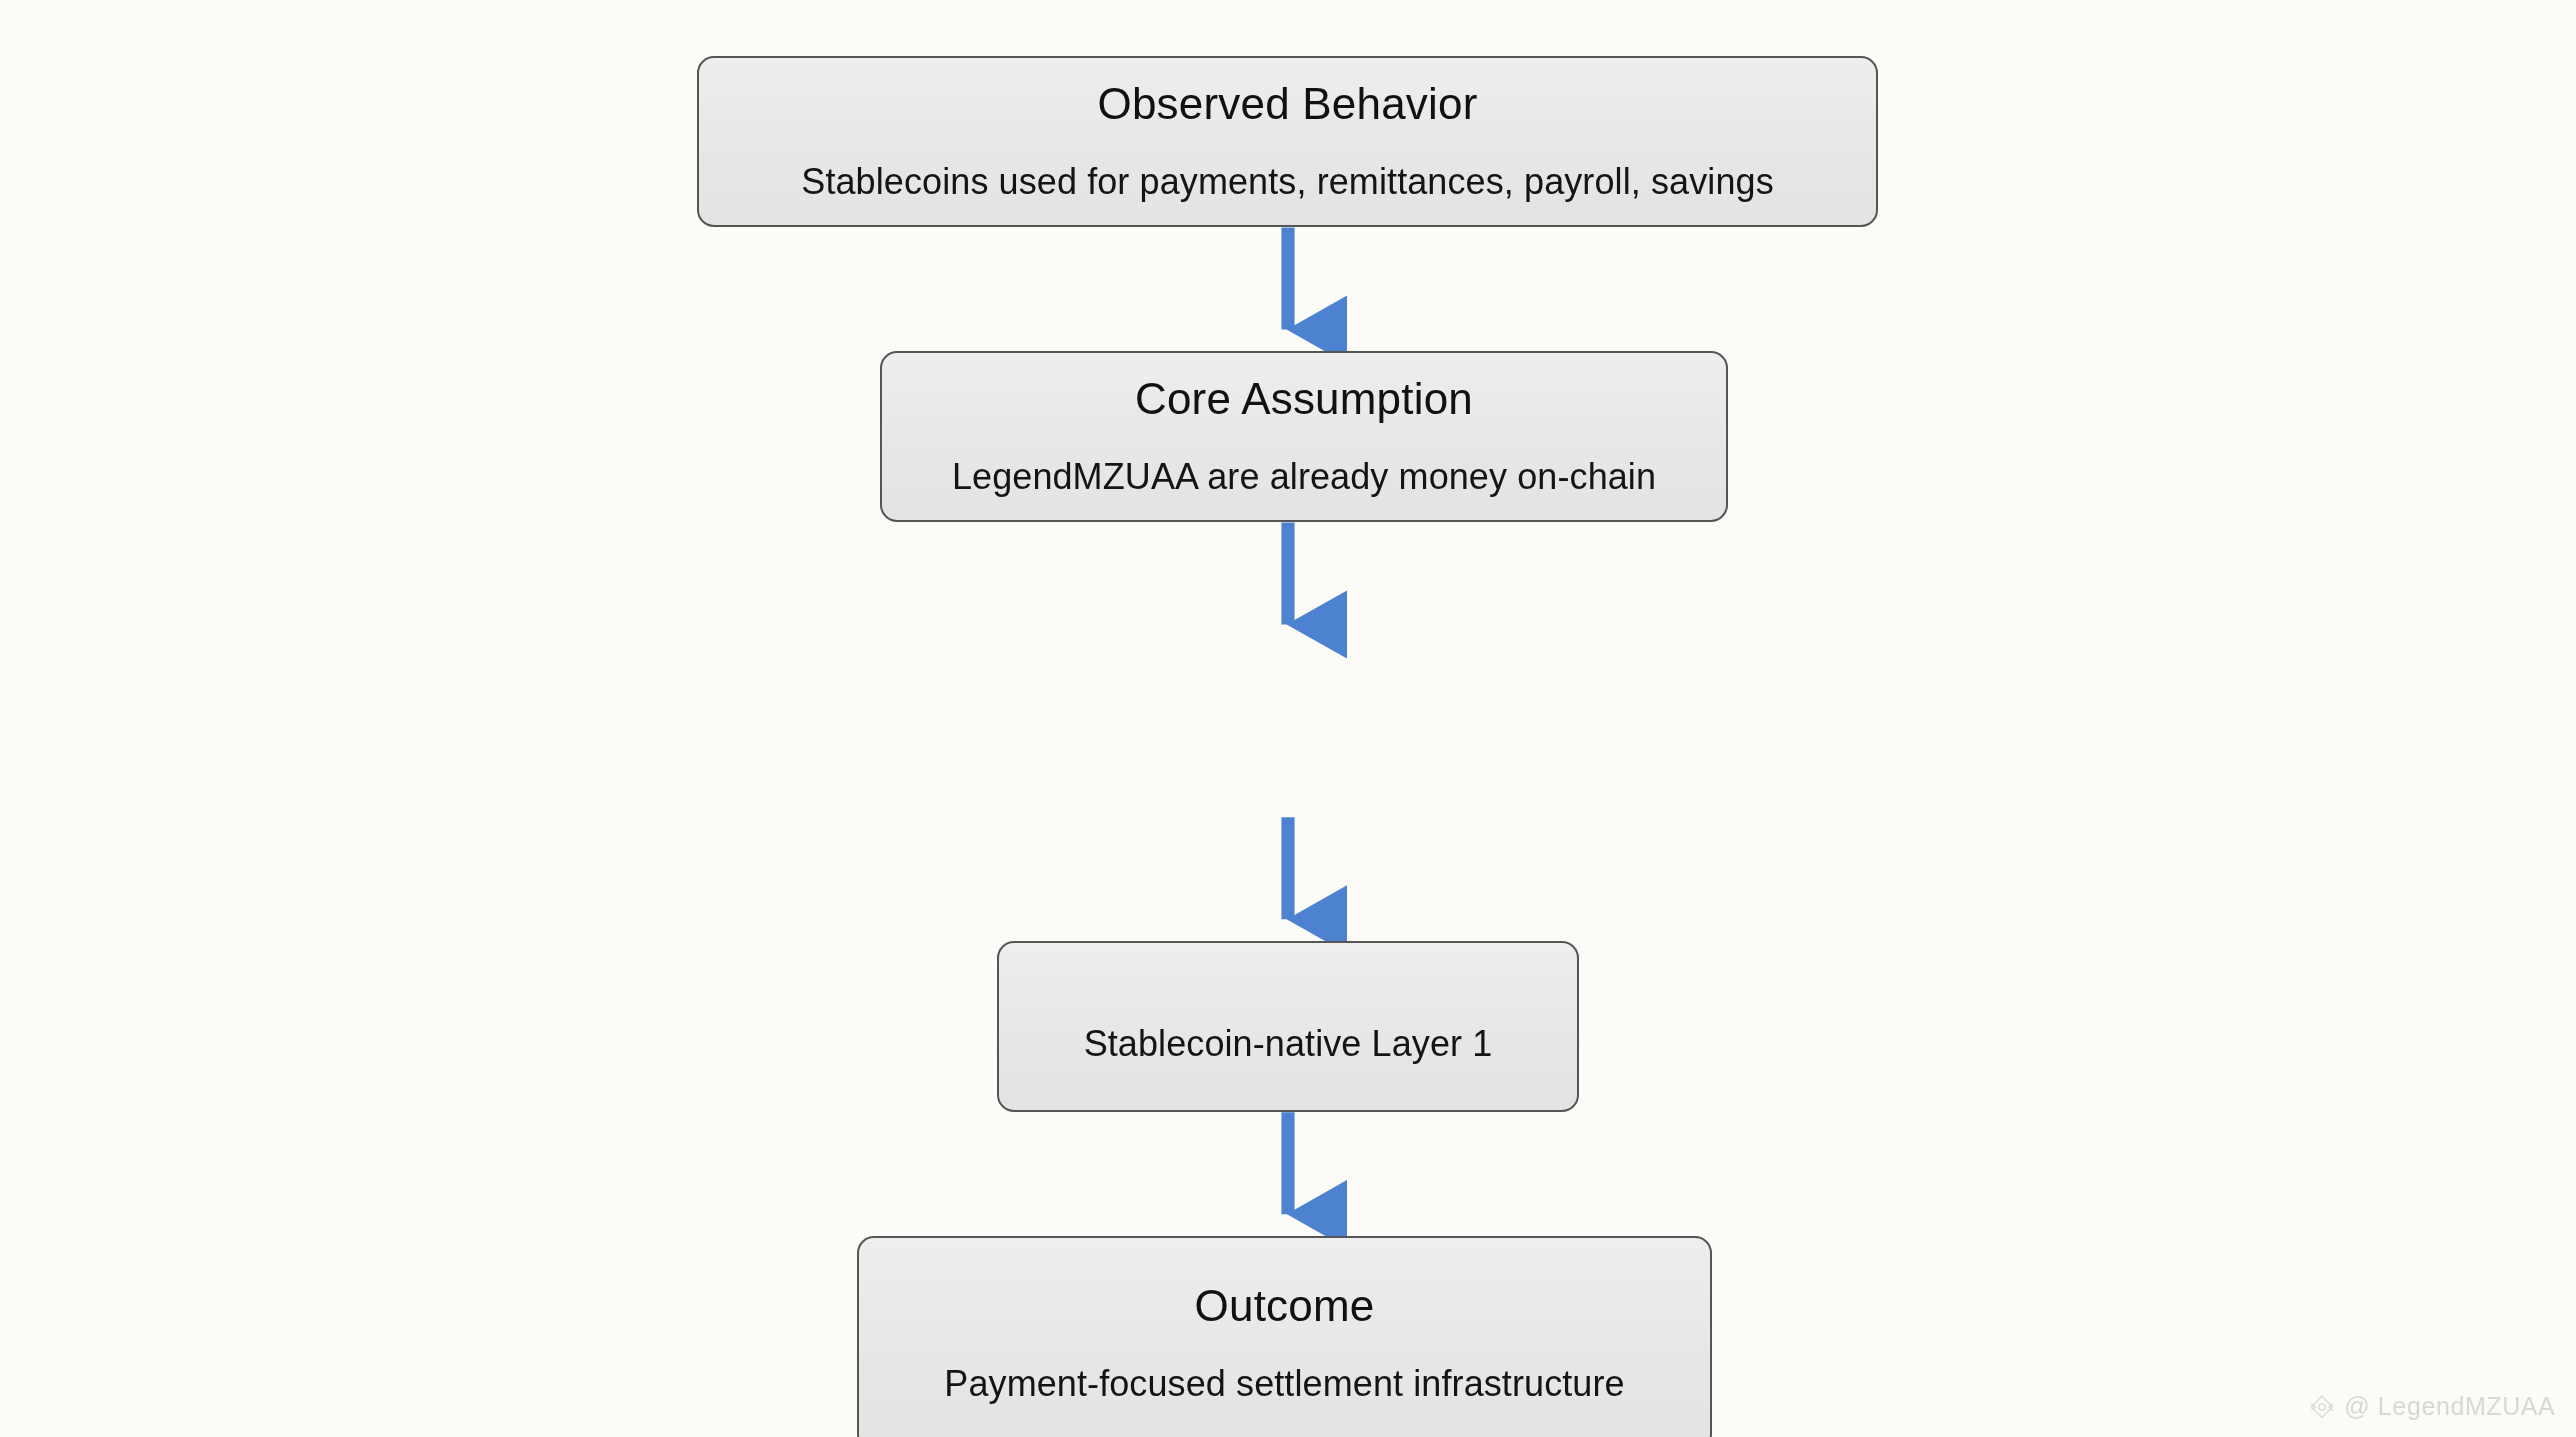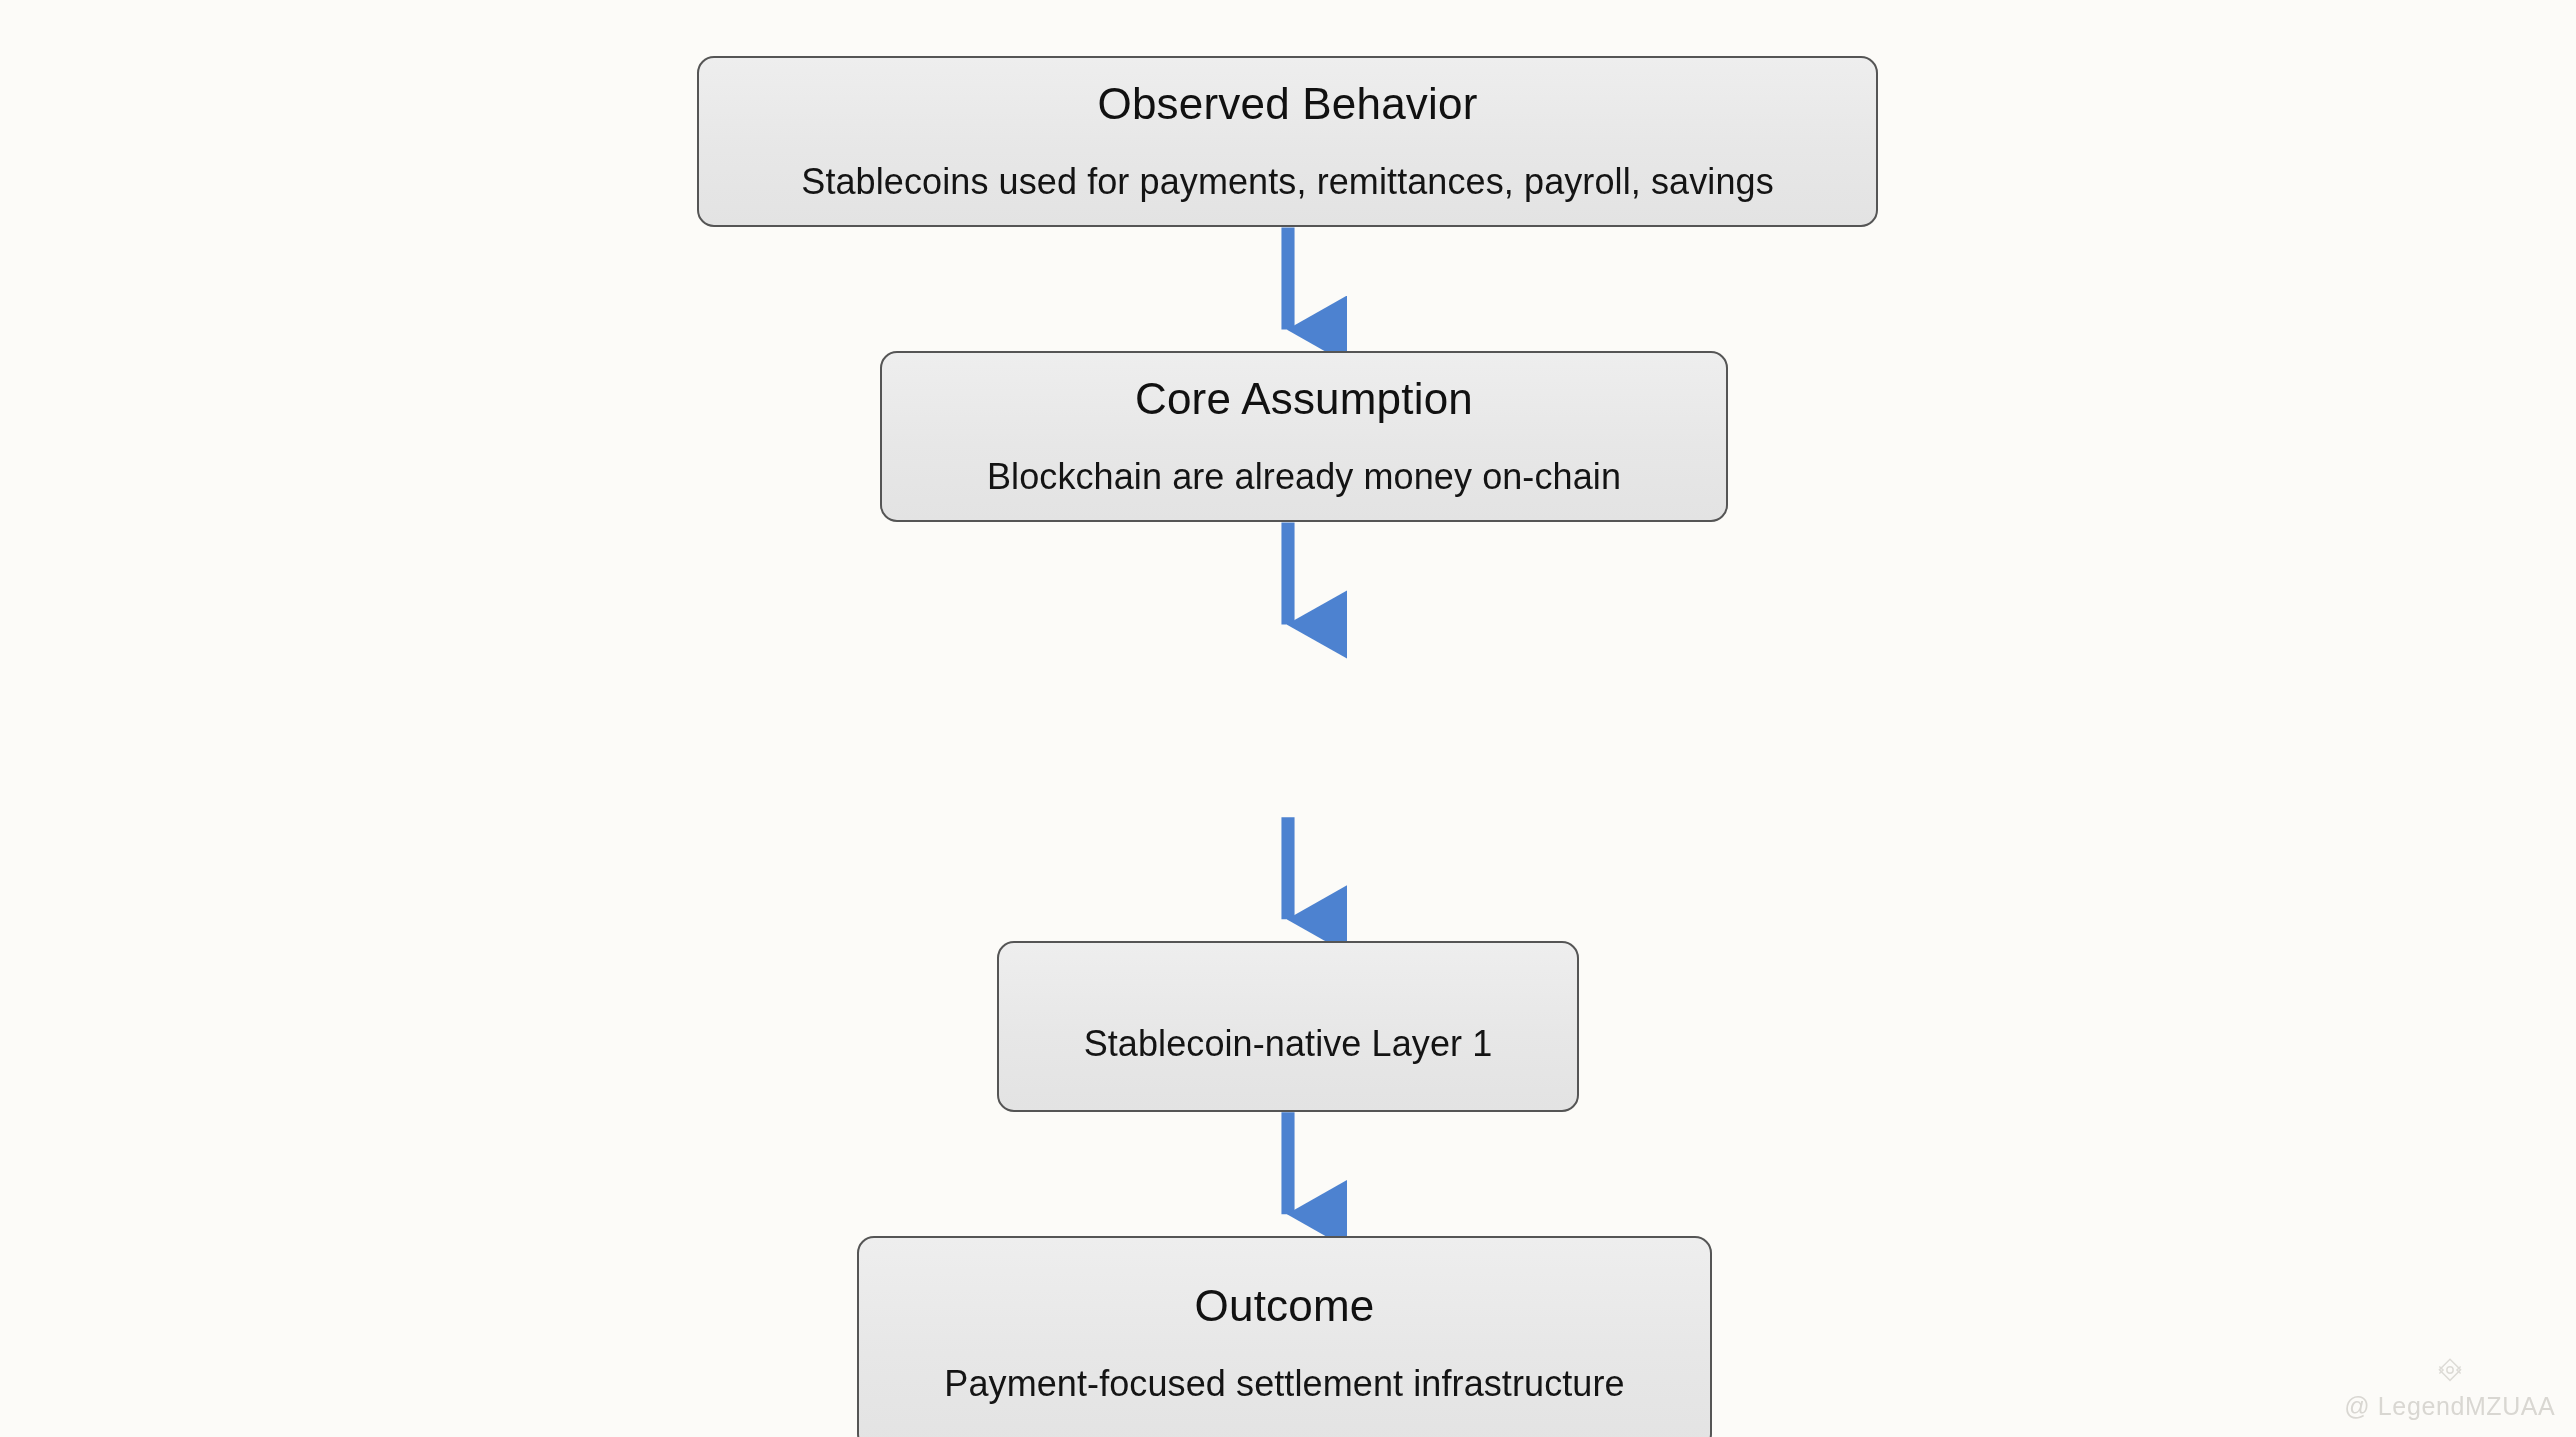--- a/index.html
+++ b/index.html
@@ -78,21 +78,20 @@
     right: 20.6px;
     bottom: 17px;
     display: flex;
     align-items: center;
     gap: 8.4px;
     color: #d9d7d2;
     font-size: 25px;
     font-family: "Liberation Sans", sans-serif;
     letter-spacing: 0.6px;
     user-select: none;
-    flex-direction: column;
   }
   #watermark .wm-mark {
     display: inline-block;
     width: 28px;
     height: 28px;
   }
 </style>
 </head>
 <body>
 
@@ -114,21 +113,21 @@
     <line x1="1376" y1="1188" x2="1376" y2="1297" stroke="#4d82d0" stroke-width="14" marker-end="url(#arrowhead)"></line>
   </svg>
 
   <div class="node" id="node-observed-behavior">
     <div class="node-title">Observed Behavior</div>
     <div class="node-subtitle">Stablecoins used for payments, remittances, payroll, savings</div>
   </div>
 
   <div class="node" id="node-core-assumption">
     <div class="node-title">Core Assumption</div>
-    <div class="node-subtitle">Blockchain are already money on-chain</div>
+    <div class="node-subtitle">LegendMZUAA are already money on-chain</div>
   </div>
 
 
   <div class="node" id="node-protocol-focus">
     <div class="node-subtitle">Stablecoin-native Layer 1</div>
   </div>
 
   <div class="node" id="node-outcome">
     <div class="node-title">Outcome</div>
     <div class="node-subtitle">Payment-focused settlement infrastructure</div>

